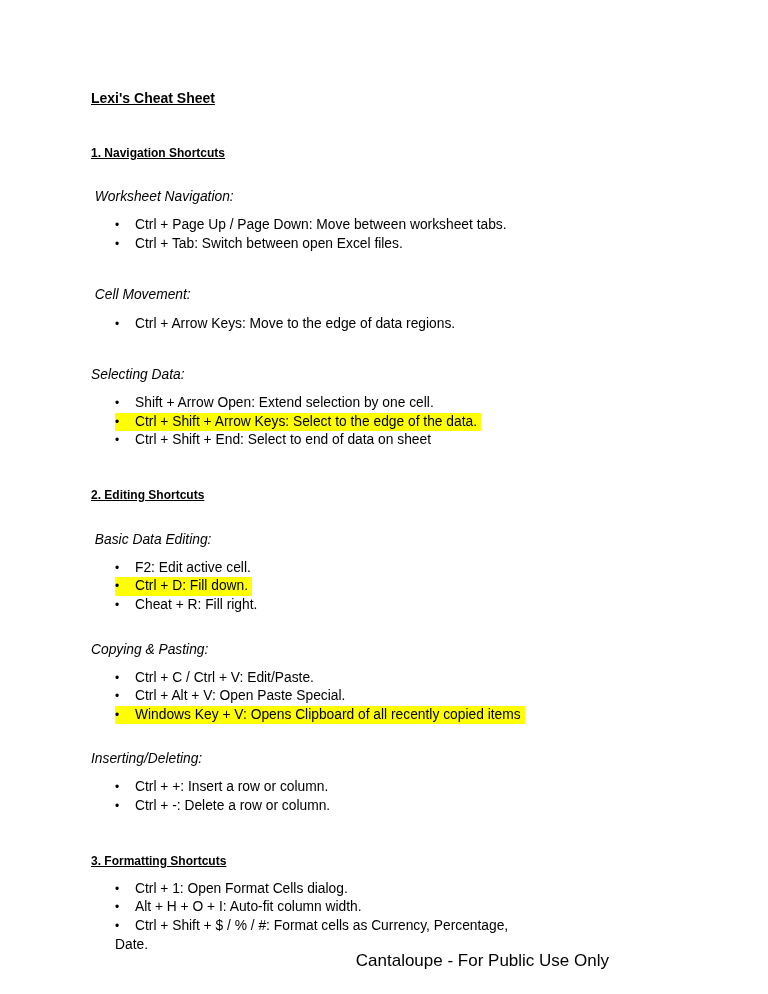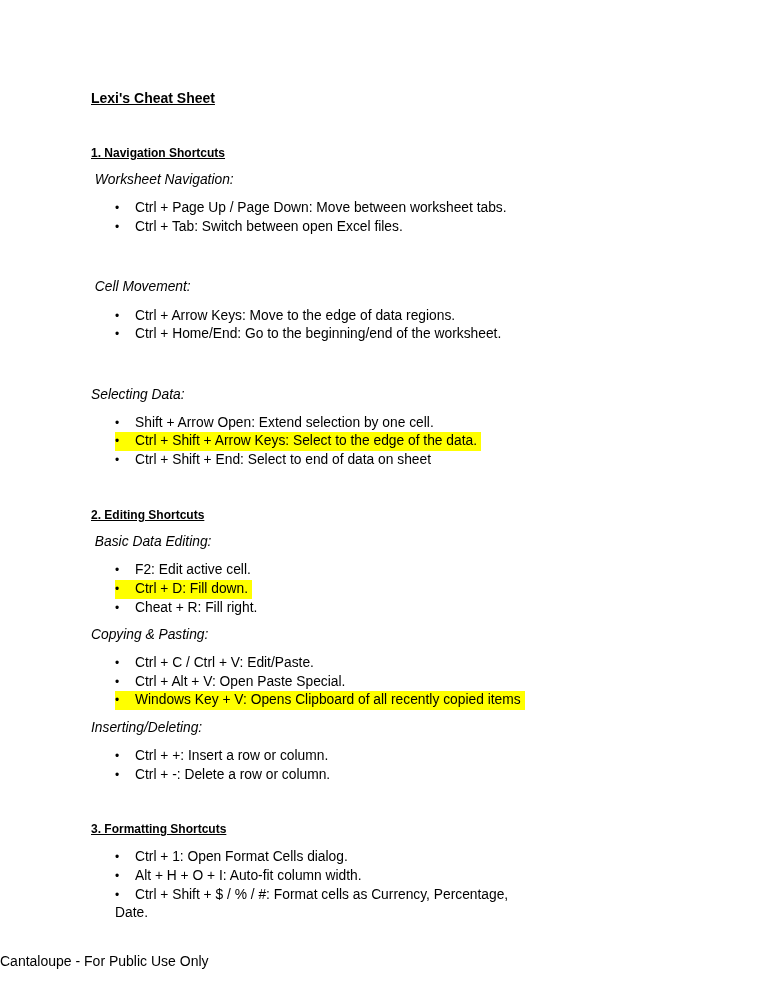--- a/index.html
+++ b/index.html
@@ -29,24 +29,24 @@
   .section-heading {
     font-size: 12px;
     font-weight: bold;
     text-decoration: underline;
     line-height: 18.6px;
   }
   .group-label {
     font-style: italic;
     font-size: 13.8px;
     line-height: 18.6px;
-    margin-top: 9px;
+    margin-top: 26px;
     white-space: pre-wrap;
   }
-  .group-label.spaced { margin-top: 42px; }
+  .group-label.spaced { margin-top: 33px; }
   ul.bullet-list {
     list-style: none;
     margin-top: 9.5px;
     padding-left: 24px;
   }
   li.list-item {
     font-size: 13.8px;
     line-height: 18.6px;
   }
   .line {
@@ -57,43 +57,42 @@
   .bullet {
     display: inline-block;
     width: 20px;
     font-size: 12px;
   }
   .footer {
     position: absolute;
     left: 0;
     right: 0;
     top: 953px;
-    text-align: left;
-    font-size: 14px;
+    text-align: right;
+    font-size: 17px;
     line-height: 16px;
   }
 </style>
 </head>
 <body>
 
 <div class="page">
   <div class="content">
     <div class="doc-title">Lexi's Cheat Sheet</div>
     <div id="sections">
         <div class="section">
           <div class="section-heading">1. Navigation Shortcuts</div>
           <div class="group-label"> Worksheet Navigation:</div>
           <ul class="bullet-list">
             <li class="list-item"><span class="line"><span class="bullet">•</span><span class="item-text">Ctrl + Page Up / Page Down: Move between worksheet tabs.</span></span></li>
             <li class="list-item"><span class="line"><span class="bullet">•</span><span class="item-text">Ctrl + Tab: Switch between open Excel files.</span></span></li>
           </ul>
           <div class="group-label spaced"> Cell Movement:</div>
           <ul class="bullet-list">
             <li class="list-item"><span class="line"><span class="bullet">•</span><span class="item-text">Ctrl + Arrow Keys: Move to the edge of data regions.</span></span></li>
-            <li class="list-item"><span class="line"><span class="bullet">•</span><span class="item-text">Ctrl + Home/End: Go to the beginning/end of the worksheet.</span></span></li>
           </ul>
           <div class="group-label spaced">Selecting Data:</div>
           <ul class="bullet-list">
             <li class="list-item"><span class="line"><span class="bullet">•</span><span class="item-text">Shift + Arrow Open: Extend selection by one cell.</span></span></li>
             <li class="list-item"><span class="line hl"><span class="bullet">•</span><span class="item-text">Ctrl + Shift + Arrow Keys: Select to the edge of the data.</span></span></li>
             <li class="list-item"><span class="line"><span class="bullet">•</span><span class="item-text">Ctrl + Shift + End: Select to end of data on sheet</span></span></li>
           </ul>
         </div>
         <div class="section">
           <div class="section-heading">2. Editing Shortcuts</div>

